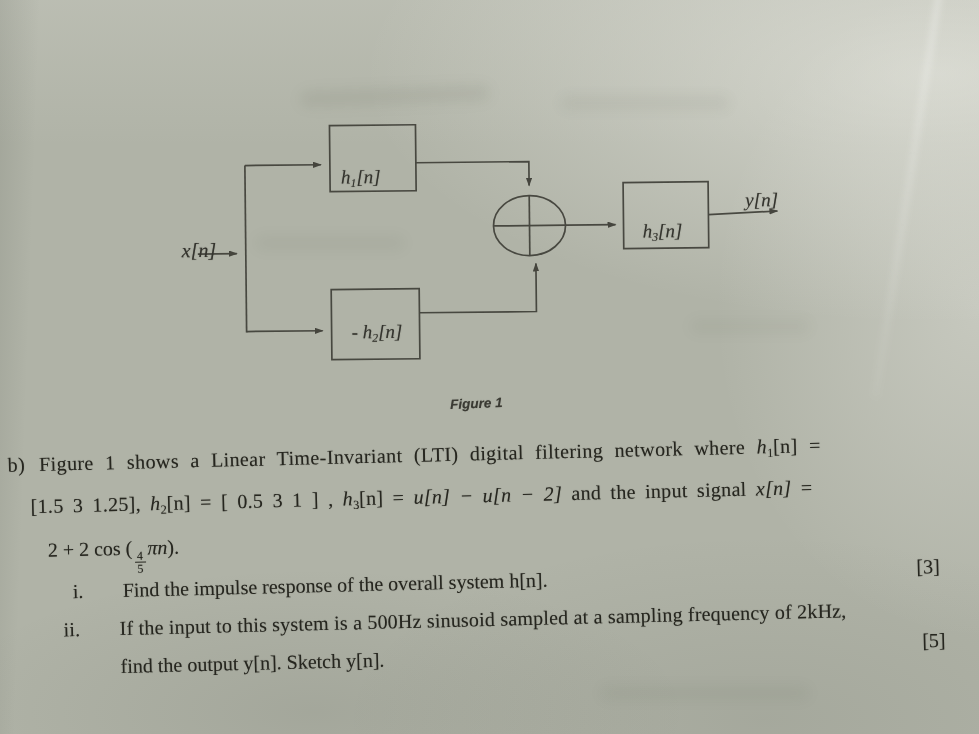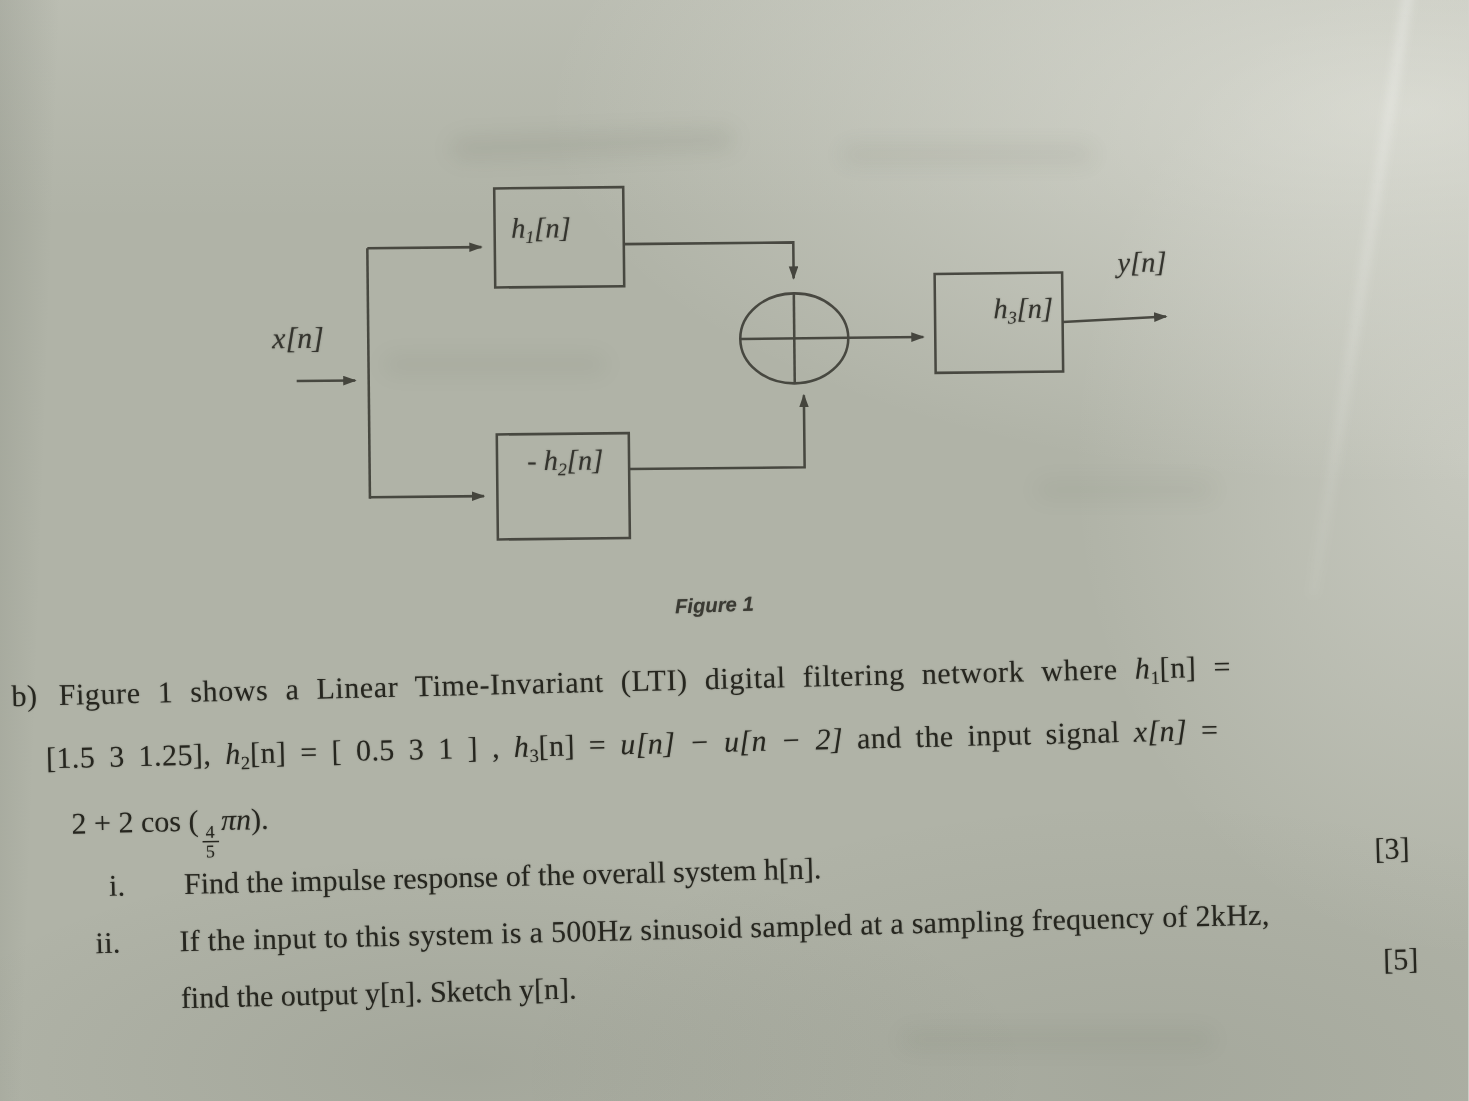--- a/index.html
+++ b/index.html
@@ -22,21 +22,21 @@
     position:absolute; left:905px; top:-20px; width:6px; height:420px;
     background:linear-gradient(180deg, rgba(255,255,255,0.30), rgba(255,255,255,0.05));
     transform:rotate(9deg); filter:blur(3px);
   }
   .smudge{position:absolute; background:rgba(60,66,52,0.16); filter:blur(7px); border-radius:8px;}
   
   .diagram-wrap{position:absolute; left:0; top:0; width:979px; height:734px; transform:rotate(-0.6deg);}
   svg.diagram{position:absolute; left:0; top:0;}
   .dlabel{
     position:absolute; font-style:italic; font-size:19px; color:#34342e;
-    text-shadow:0 0 1px rgba(52,52,46,0.55); white-space:nowrap;
+    text-shadow:0 0 1px rgba(52,52,46,0.55); white-space:nowrap;margin-top:24px;
   }
   .sub{font-size:0.62em; vertical-align:-0.30em; letter-spacing:0;}
   .caption{
     position:absolute; left:450px; top:396px;
     font-family:"Liberation Sans", sans-serif; font-style:italic; font-weight:600;
     font-size:13.5px; color:#3a3a33; transform:rotate(-2deg);
     text-shadow:0 0 0.8px rgba(58,58,51,0.5);
   }
   
   .qblock{
@@ -91,21 +91,21 @@
         <path d="M710,217 L779,214" marker-end="url(#ah)"></path>
       </g>
     </svg>
 
     <div class="dlabel" style="left:183px;top:212px;font-size:20px"><span>x[n]</span></div>
 
     <div class="dlabel" style="left:343px;top:141px"><span>h</span><span class="sub">1</span><span>[n]</span></div>
 
     <div class="dlabel" style="left:352px;top:296px"><span>- </span><span>h</span><span class="sub">2</span><span>[n]</span></div>
 
-    <div class="dlabel" style="left:664px;top:198px"><span>h</span><span class="sub">3</span><span>[n]</span></div>
+    <div class="dlabel" style="left:644px;top:198px"><span>h</span><span class="sub">3</span><span>[n]</span></div>
 
     <div class="dlabel" style="left:747px;top:168px"><span>y[n]</span></div>
   </div>
 
   <div class="caption">Figure 1</div>
 
   <div class="qblock">
 
     <div class="qline" style="left:0;top:10px;word-spacing:6px;letter-spacing:0.4px">
       <span>b)</span><span style="display:inline-block;width:14px"></span><span>Figure 1 shows a Linear Time-Invariant (LTI) digital filtering network where </span><span class="mathvar">h</span><span class="sub">1</span><span>[n]</span><span> =</span>

